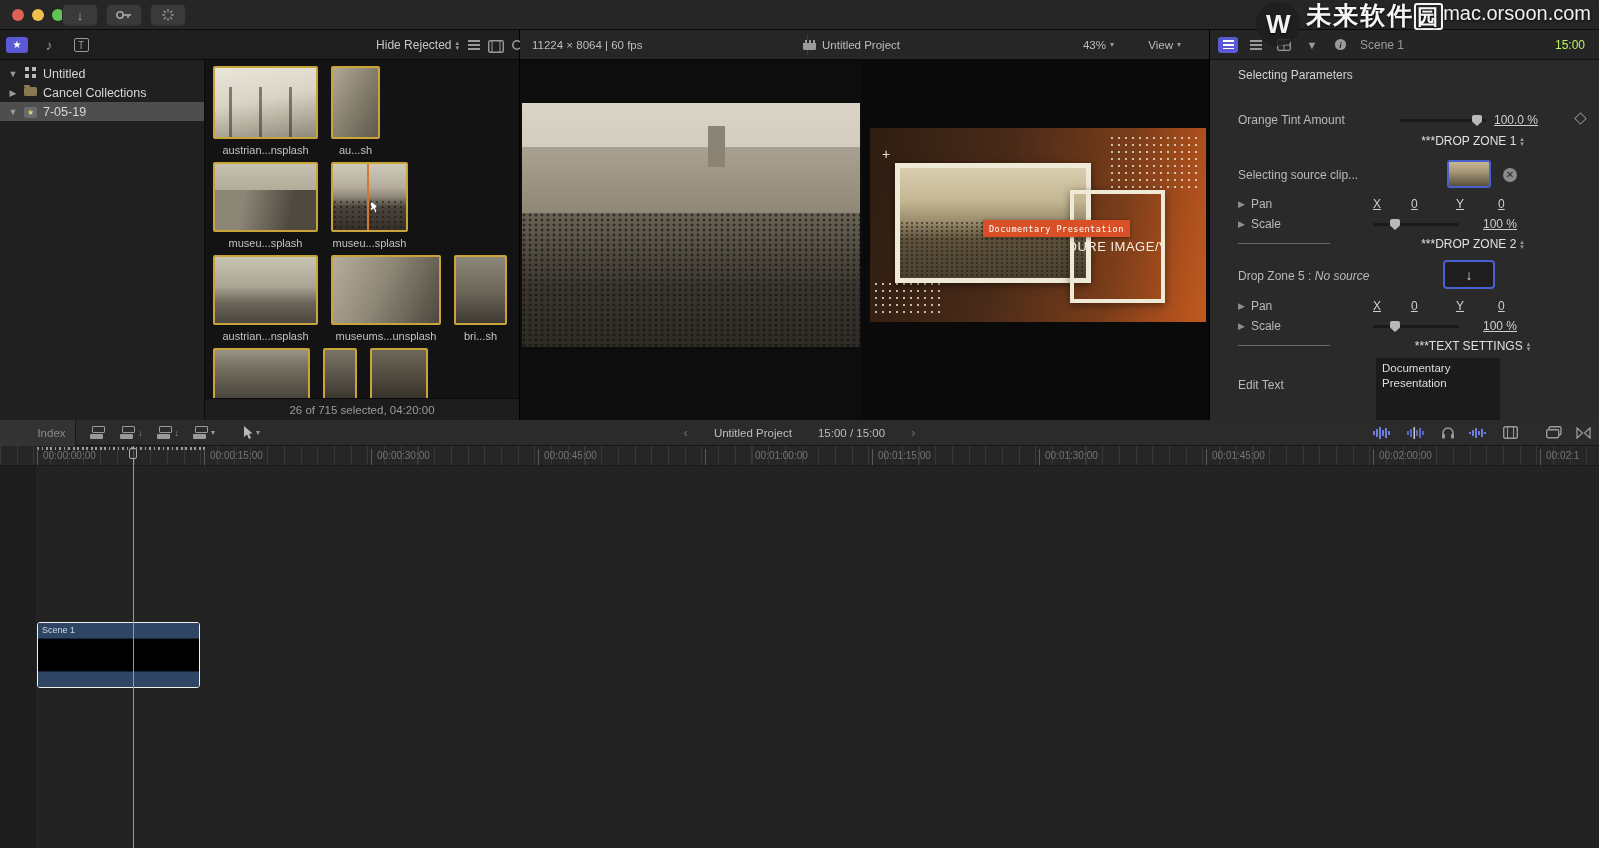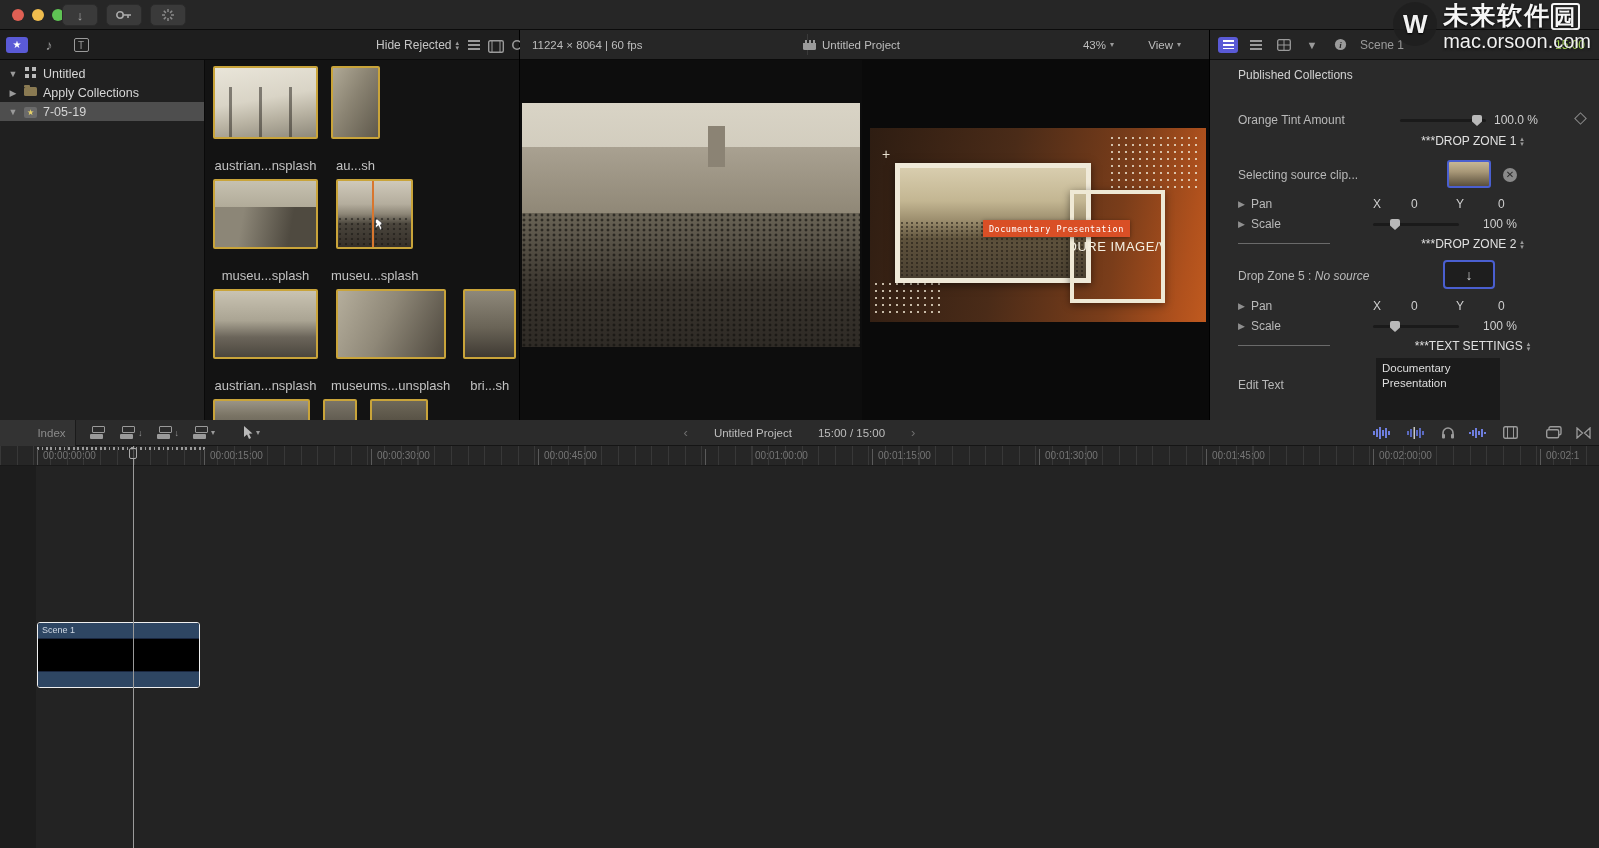--- a/index.html
+++ b/index.html
@@ -38,21 +38,21 @@
        linear-gradient(#bbb,#bbb) 0 7px/4px 4px no-repeat, linear-gradient(#bbb,#bbb) 7px 7px/4px 4px no-repeat; }
   .folder-ic { display:inline-block; width:13px; height:9px; background:#8a7a52; border-radius:1.5px; position:relative; }
   .folder-ic:before { content:""; position:absolute; top:-2px; left:0; width:6px; height:2px; background:#8a7a52; border-radius:1px 1px 0 0; }
   .event-ic { display:inline-block; width:13px; height:11px; background:#6a6a6a; border-radius:2px; color:#e8d36a; font-size:8px; line-height:11px; text-align:center; }
 
   .clips-pane { flex:1; background:#131313; position:relative; display:flex; flex-direction:column; }
   .clips-grid { flex:1; padding:6px 0 0 8px; overflow:hidden; }
   .clip-row { display:flex; align-items:flex-start; gap:13px; margin-bottom:6px; }
   .clip { display:flex; flex-direction:column; align-items:center; }
   .thumb { border:2px solid #c9a43a; border-radius:2px; background:#777; position:relative; overflow:hidden; }
-  .clip-label { font-size:13px; color:#c2c2c2; margin-top:19px; white-space:nowrap; }
+  .clip-label { font-size:11px; color:#c2c2c2; margin-top:5px; white-space:nowrap; }
   .skim-line { position:absolute; top:0; bottom:0; width:2px; background:#d8762e; }
   .g0 { background:linear-gradient(170deg,#e9e5d9 0%,#d9d4c6 45%,#b8b2a2 70%,#8e897b 100%); }
   .g0:before { content:""; position:absolute; inset:0; background:repeating-linear-gradient(90deg,transparent 0 14px,rgba(50,46,40,.55) 14px 17px,transparent 17px 30px); top:28%; }
   .g1 { background:linear-gradient(#d8d3c4 0%,#c4bfae 35%,#a39e8e 55%,#6b665a 80%,#57534a 100%); }
   .g2 { background:linear-gradient(120deg,#b0a996 0%,#8a8372 45%,#5f594c 100%); }
   .g3 { background:linear-gradient(#c6c1b0 0%,#b1ab99 40%,#6a645700 40%),linear-gradient(100deg,#8c8677 30%,#4f4a40 75%); }
   .g4 { background:linear-gradient(#cfc9ba 0%,#b4ad9d 35%,#8d8677 50%,#4a453c 65%,#352f29 100%); }
   .g5 { background:linear-gradient(#c9c3b2 0%,#aaa493 45%,#6b655a 70%,#4b463e 100%); }
   .g6 { background:linear-gradient(115deg,#b5ae9c 0%,#8f8878 45%,#4e483e 100%); }
   .g7 { background:linear-gradient(#8e887a 0%,#6a6457 55%,#3f3a33 100%); }
@@ -116,21 +116,21 @@
   .bars-ic.w { background:repeating-linear-gradient(#fff 0 2px,transparent 2px 4px); width:11px; height:9px; }
   .insp-clipname { position:absolute; left:150px; color:#9a9a9a; }
   .insp-duration { position:absolute; right:14px; color:#bef264; }
   .insp-body { position:absolute; left:0; top:30px; right:0; bottom:0; }
   .section-title { position:absolute; left:28px; top:8px; color:#d2d2d2; font-size:12px; }
   .prow { position:absolute; left:28px; right:10px; height:16px; display:flex; align-items:center; }
   .prow .lab { color:#b9b9b9; }
   .slider { position:absolute; left:162px; width:86px; height:3px; background:#1a1a1a; border-radius:2px; top:7px; }
   .slider .sthumb { position:absolute; top:-4px; width:10px; height:11px; background:#b9b9b9; border-radius:2px 2px 3px 3px;
      clip-path:polygon(0 0,100% 0,100% 60%,50% 100%,0 60%); }
-  .pval { position:absolute; font-size:12px; color:#cfcfcf; }
+  .pval { position:absolute; font-size:12px; color:#cfcfcf;text-decoration:underline; }
   .kf-diamond { position:absolute; right:4px; top:2px; width:9px; height:9px; border:1.5px solid #8a8a8a; transform:rotate(45deg); }
   .zone-head { position:absolute; left:150px; width:225px; text-align:center; color:#e0e0e0; font-size:12px; display:flex; justify-content:center; gap:4px; align-items:center; }
   .divline { position:absolute; left:28px; width:92px; height:1px; background:#6a6a6a; }
   .dz-thumb { position:absolute; left:209px; width:44px; height:28px; border:2px solid #4a5fd0; border-radius:3px;
      background:linear-gradient(#c7b796 0%,#a89878 40%,#5a4f3c 100%); }
   .x-circle { position:absolute; left:265px; width:14px; height:14px; border-radius:50%; background:#8a8a8a; color:#2a2a2a; font-size:10px; line-height:14px; text-align:center; }
   .dz-btn { position:absolute; left:205px; width:52px; height:29px; border:2px solid #4a5fd0; border-radius:4px; background:#1e1e1e;
      color:#d0d0d0; display:flex; align-items:center; justify-content:center; font-size:14px; }
   .tri { color:#8f8f8f; font-size:9px; margin-right:6px; }
   .edit-textarea { position:absolute; left:138px; width:124px; height:66px; background:#1b1b1b; border:none; color:#dedede;
@@ -164,21 +164,21 @@
   .scene-clip .band.top { top:0; border-bottom:1px solid #1a2740; }
   .scene-clip .band.bot { bottom:0; border-top:1px solid #1a2740; }
   .scene-clip .clipname { position:absolute; top:2px; left:4px; font-size:9px; color:#cfd8e4; }
   .playhead { position:absolute; left:133px; top:26px; bottom:0; width:1px; background:#9a9a9a; z-index:5; }
   .playhead-head { position:absolute; left:129px; top:28px; width:8px; height:11px; border:1.5px solid #aaa; border-radius:2px; background:rgba(40,40,40,.6); z-index:6; }
 
   
   .watermark { position:absolute; right:8px; top:2px; display:flex; align-items:flex-start; z-index:50; }
   .wm-logo { width:44px; height:44px; border-radius:50%; background:rgba(30,30,30,.85); color:#f2f2f2; font-size:26px; font-weight:bold;
      display:flex; align-items:center; justify-content:center; margin-right:6px; text-shadow:0 1px 2px #000; }
-  .wm-text { display:flex; flex-direction:column; }
+  .wm-text { display:flex; flex-direction:row; }
   .wm-brand { color:#f5f5f5; font-size:25px; font-weight:bold; letter-spacing:2px; text-shadow:0 1px 3px rgba(0,0,0,.9); line-height:26px; white-space:nowrap; }
   .wm-brand .boxed { border:2px solid #f5f5f5; border-radius:3px; padding:0 1px; font-size:21px; }
   .wm-url { color:#f0f0f0; font-size:20px; text-shadow:0 1px 3px rgba(0,0,0,.9); line-height:22px; }
 </style>
 </head>
 <body>
 
 <div class="app">
 
   <div class="titlebar">
@@ -253,21 +253,21 @@
       <div class="browser-body">
         <div class="sidebar">
           <div class="side-row">
             <span class="disc">▼</span>
             <span class="side-ic"><span class="grid-ic"></span></span>
             <span>Untitled</span>
           </div>
           <div class="side-row">
             <span class="disc">▶</span>
             <span class="side-ic"><span class="folder-ic"></span></span>
-            <span>Apply Collections</span>
+            <span>Cancel Collections</span>
           </div>
           <div class="side-row sel">
             <span class="disc">▼</span>
             <span class="side-ic"><span class="event-ic">★</span></span>
             <span>7-05-19</span>
           </div>
         </div>
         <div class="clips-pane">
           <div class="clips-grid">
               <div class="clip-row">
@@ -314,20 +314,23 @@
                   <div class="thumb g8" style="width: 97px; height: 62px;"></div>
                 </div>
                 <div class="clip">
                   <div class="thumb g9" style="width: 34px; height: 62px;"></div>
                 </div>
                 <div class="clip">
                   <div class="thumb g10" style="width: 58px; height: 62px;"></div>
                 </div>
               </div>
             </div>
+          <div class="status-bar">
+            <span>26 of 715 selected, 04:20:00</span>
+          </div>
         </div>
       </div>
     </div>
 
     <div class="viewer">
       <div class="viewer-header">
         <span style="margin-left:12px">11224 × 8064 | 60 fps</span>
         <div class="vh-div"></div>
         <div style="position:absolute;left:283px;display:flex;align-items:center;">
           <span class="clap-icon"></span>
@@ -389,21 +392,21 @@
         <div class="itab">
           <svg width="13" height="13" viewBox="0 0 13 13">
             <circle cx="6.5" cy="6.5" r="5.6" fill="#9a9a9a"></circle>
             <text x="6.5" y="9.5" font-size="9" text-anchor="middle" fill="#252525" font-family="serif" font-style="italic" font-weight="bold">i</text>
           </svg>
         </div>
         <span class="insp-clipname">Scene 1</span>
         <span class="insp-duration">15:00</span>
       </div>
       <div class="insp-body">
-        <div class="section-title">Published Collections</div>
+        <div class="section-title">Selecting Parameters</div>
 
         <div class="prow" style="top:52px">
           <span class="lab">Orange Tint Amount</span>
           <div class="slider">
               <div class="sthumb" style="left:72px"></div>
             </div>
           <span class="pval" style="left:256px">100.0 %</span>
           <span class="kf-diamond"></span>
         </div>
 

